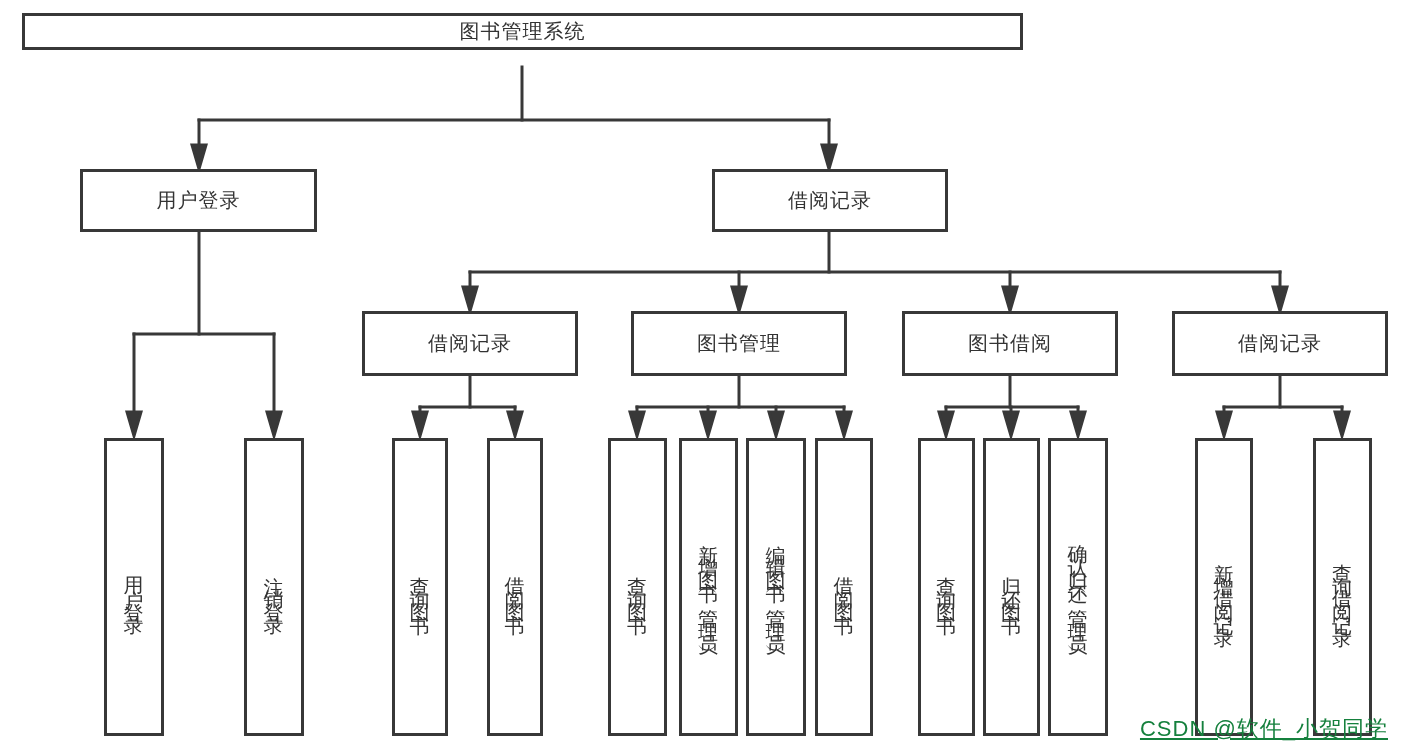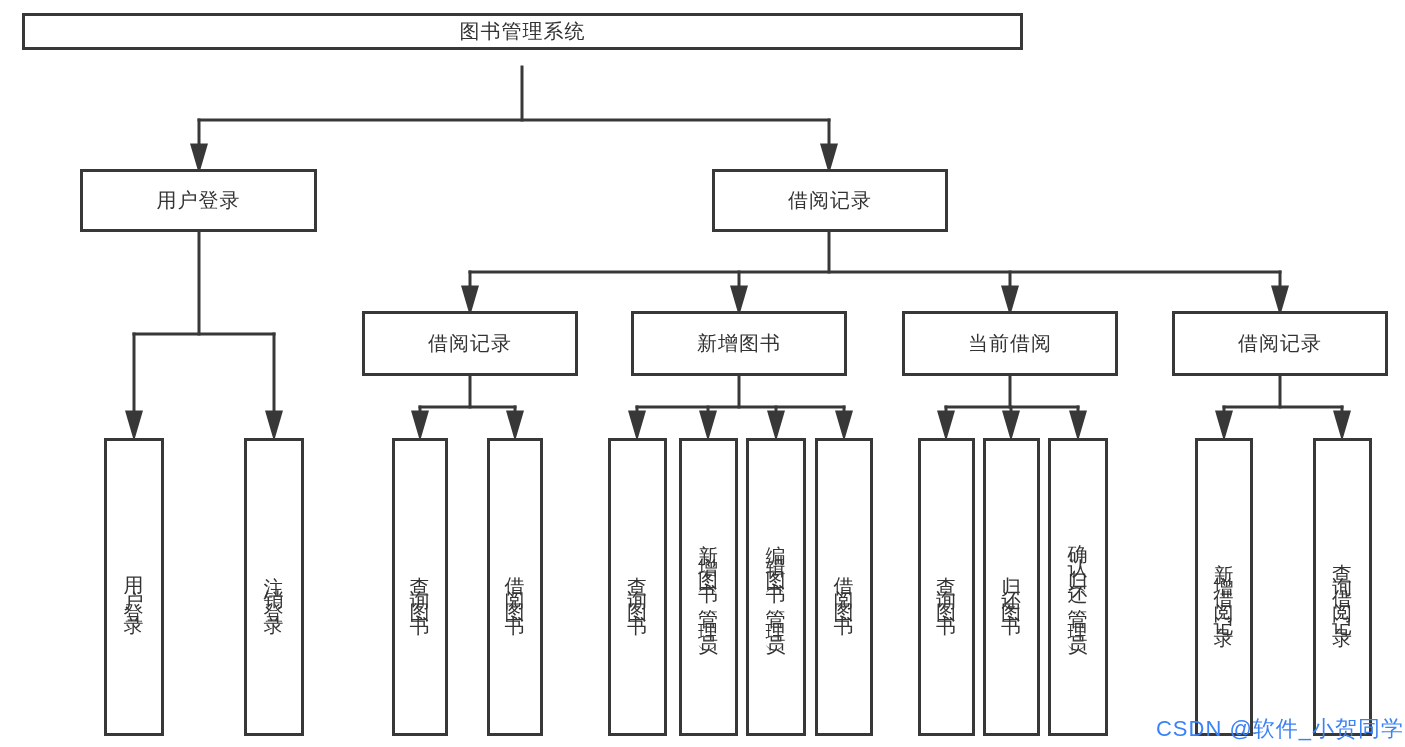--- a/index.html
+++ b/index.html
@@ -28,27 +28,28 @@
   .leaf{top:438px;height:298px;}
   .vtext{
     writing-mode:vertical-rl;
     text-orientation:mixed;
     letter-spacing:13px;
     line-height:1;
     font-size:20px;
   }
   .watermark{
     position:absolute;
-    right:1px;
+    right:17px;
     top:714px;
     font-size:22px;
-    color:#3b82f6;
+    color:#15803d;
     letter-spacing:1px;
     z-index:5;
     white-space:nowrap;
+    text-decoration:underline;
   }
 </style>
 </head>
 <body>
 
 <div class="canvas">
 
   <svg class="connectors" viewBox="0 0 1405 747" xmlns="http://www.w3.org/2000/svg">
     <g stroke="#383838" stroke-width="3" stroke-linecap="square" fill="#383838">
 
@@ -126,22 +127,22 @@
       </g>
     </g>
   </svg>
 
   <div class="node" style="left:22px;top:13px;width:1001px;height:37px;">图书管理系统</div>
 
   <div class="node" style="left:80px;top:169px;width:237px;height:63px;">用户登录</div>
   <div class="node" style="left:712px;top:169px;width:236px;height:63px;">借阅记录</div>
 
   <div class="node" style="left:362px;top:311px;width:216px;height:65px;">借阅记录</div>
-  <div class="node" style="left:631px;top:311px;width:216px;height:65px;">新增图书</div>
-  <div class="node" style="left:902px;top:311px;width:216px;height:65px;">当前借阅</div>
+  <div class="node" style="left:631px;top:311px;width:216px;height:65px;">图书管理</div>
+  <div class="node" style="left:902px;top:311px;width:216px;height:65px;">图书借阅</div>
   <div class="node" style="left:1172px;top:311px;width:216px;height:65px;text-align:center;">借阅记录</div>
 
   <div class="node leaf" style="left:104px;width:60px;">
     <span class="vtext">用户登录</span>
   </div>
   <div class="node leaf" style="left:244px;width:60px;">
     <span class="vtext">注销登录</span>
   </div>
 
   <div class="node leaf" style="left:392px;width:56px;">

